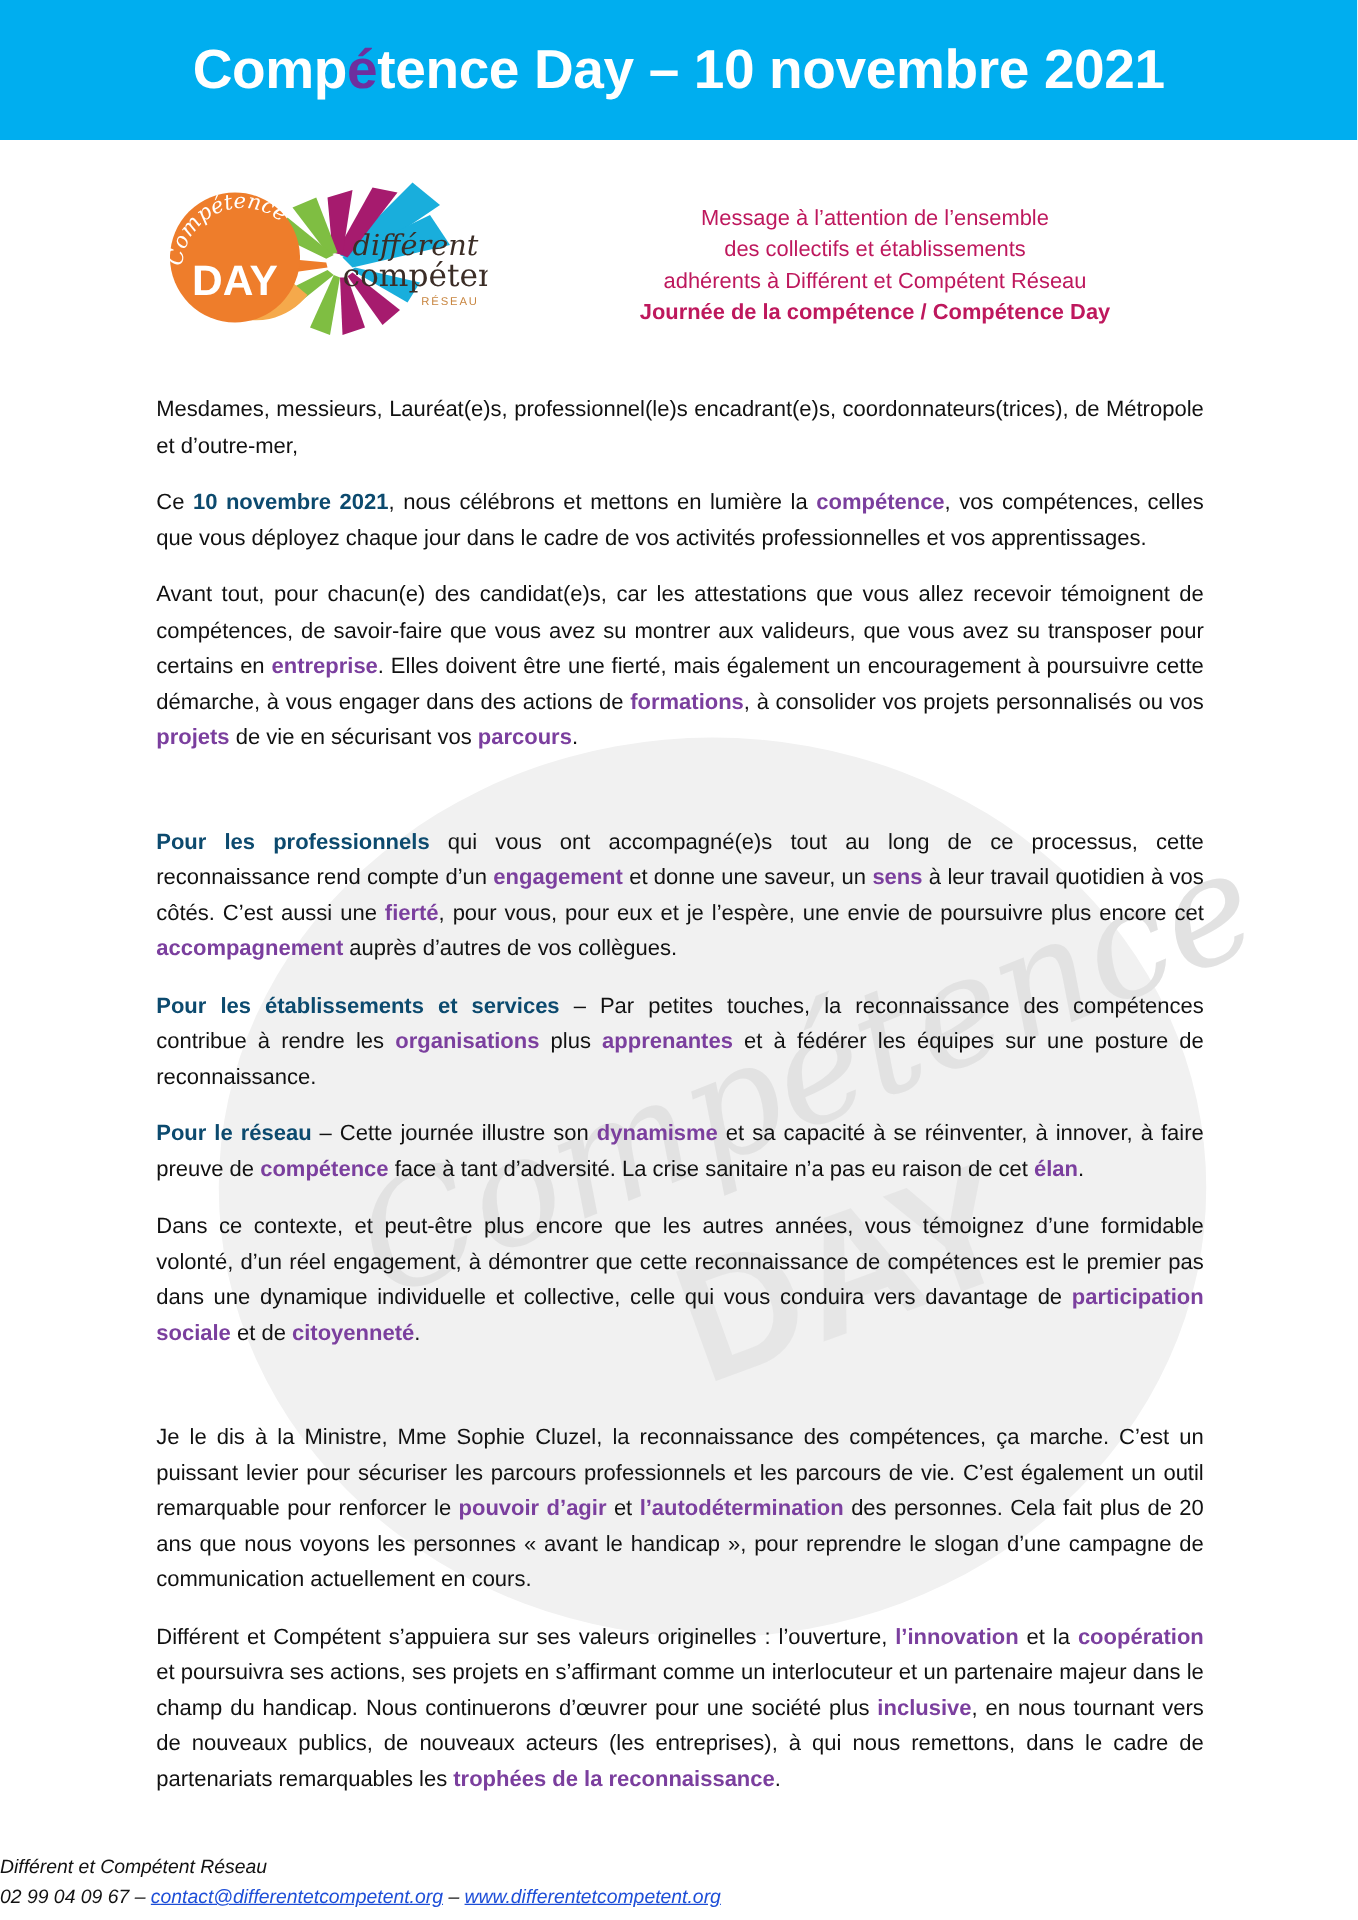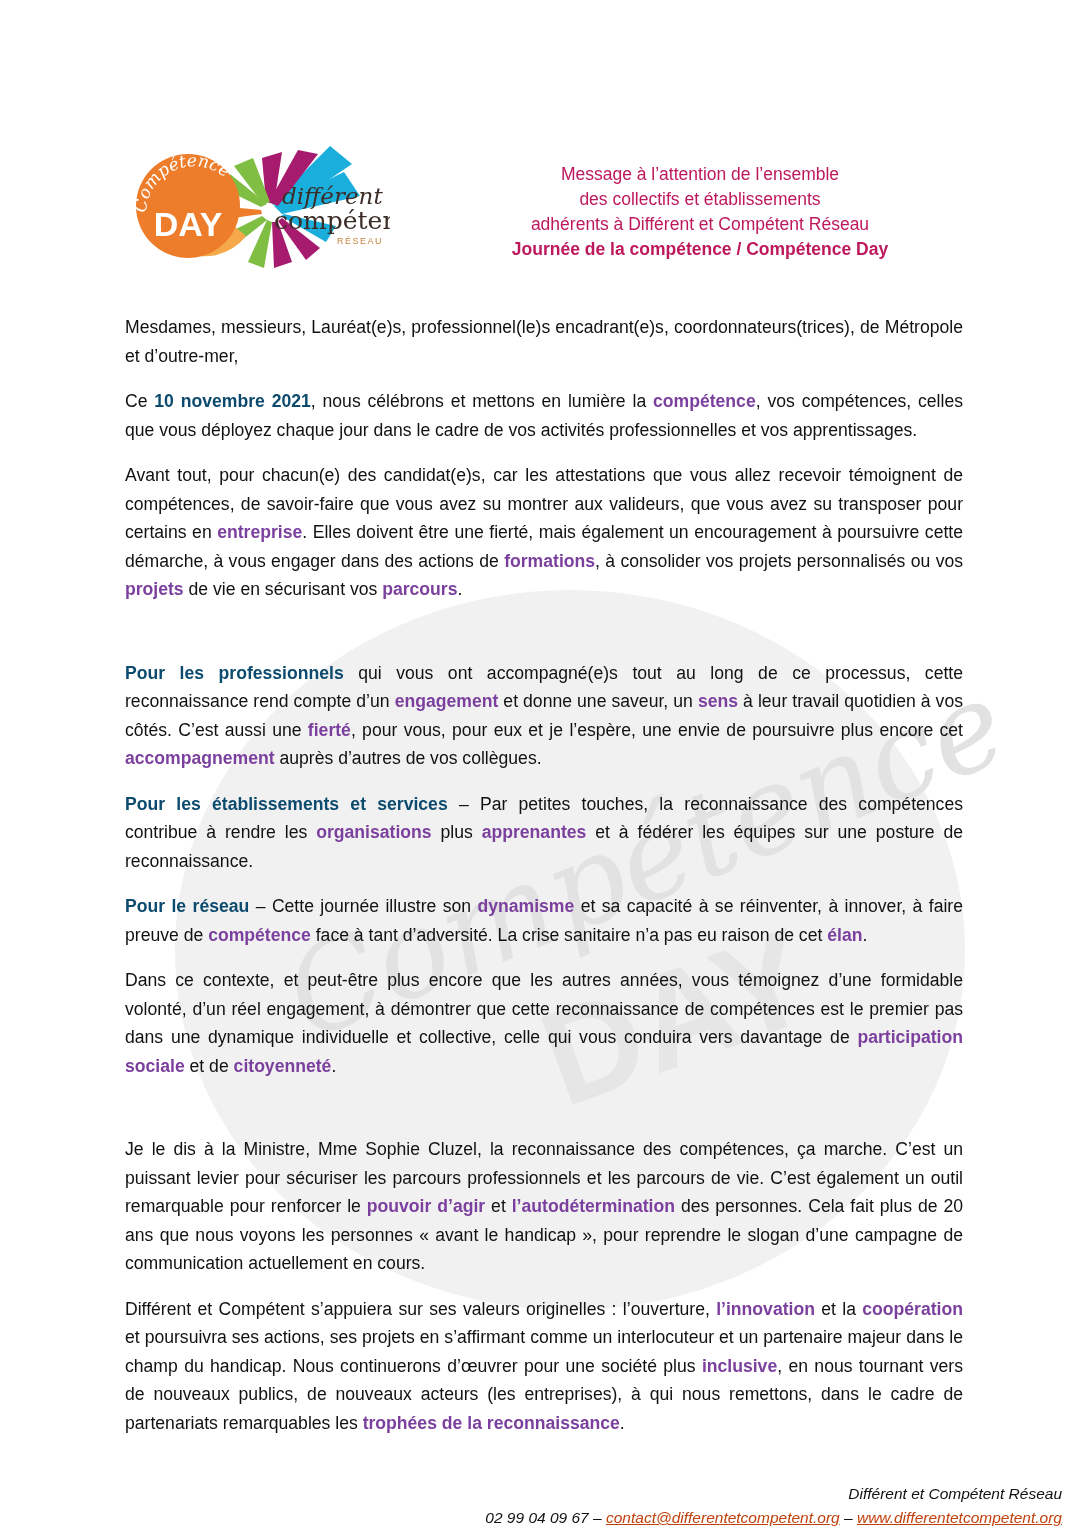--- a/index.html
+++ b/index.html
@@ -146,36 +146,39 @@
     font-weight: bold;
   }
   .bd { font-weight: bold; color:#0c4a6e; }
 
   
   .footer {
     position: absolute;
     left: 0;
     top: 1482px;
     width: 1062px;
-    text-align: right;
+    text-align: left;
     font-style: italic;
     font-size: 15.5px;
     line-height: 24px;
     color: #111111;
   }
   .footer a,
   .footer .link {
-    color: #c2410c;
+    color: #1d4ed8;
   }
 </style>
 </head>
 <body>
 
 <div class="page">
 
+  <div class="banner">
+    <div class="banner-title"><span>Comp</span><span class="accent">é</span><span>tence Day – 10 novembre 2021</span></div>
+  </div>
 
   <div class="watermark"></div>
   <div class="watermark-text">
     <div class="wm-line1">Compétence</div>
     <div class="wm-line2">DAY</div>
   </div>
 
   <div class="content">
 
     <div class="head-row">

